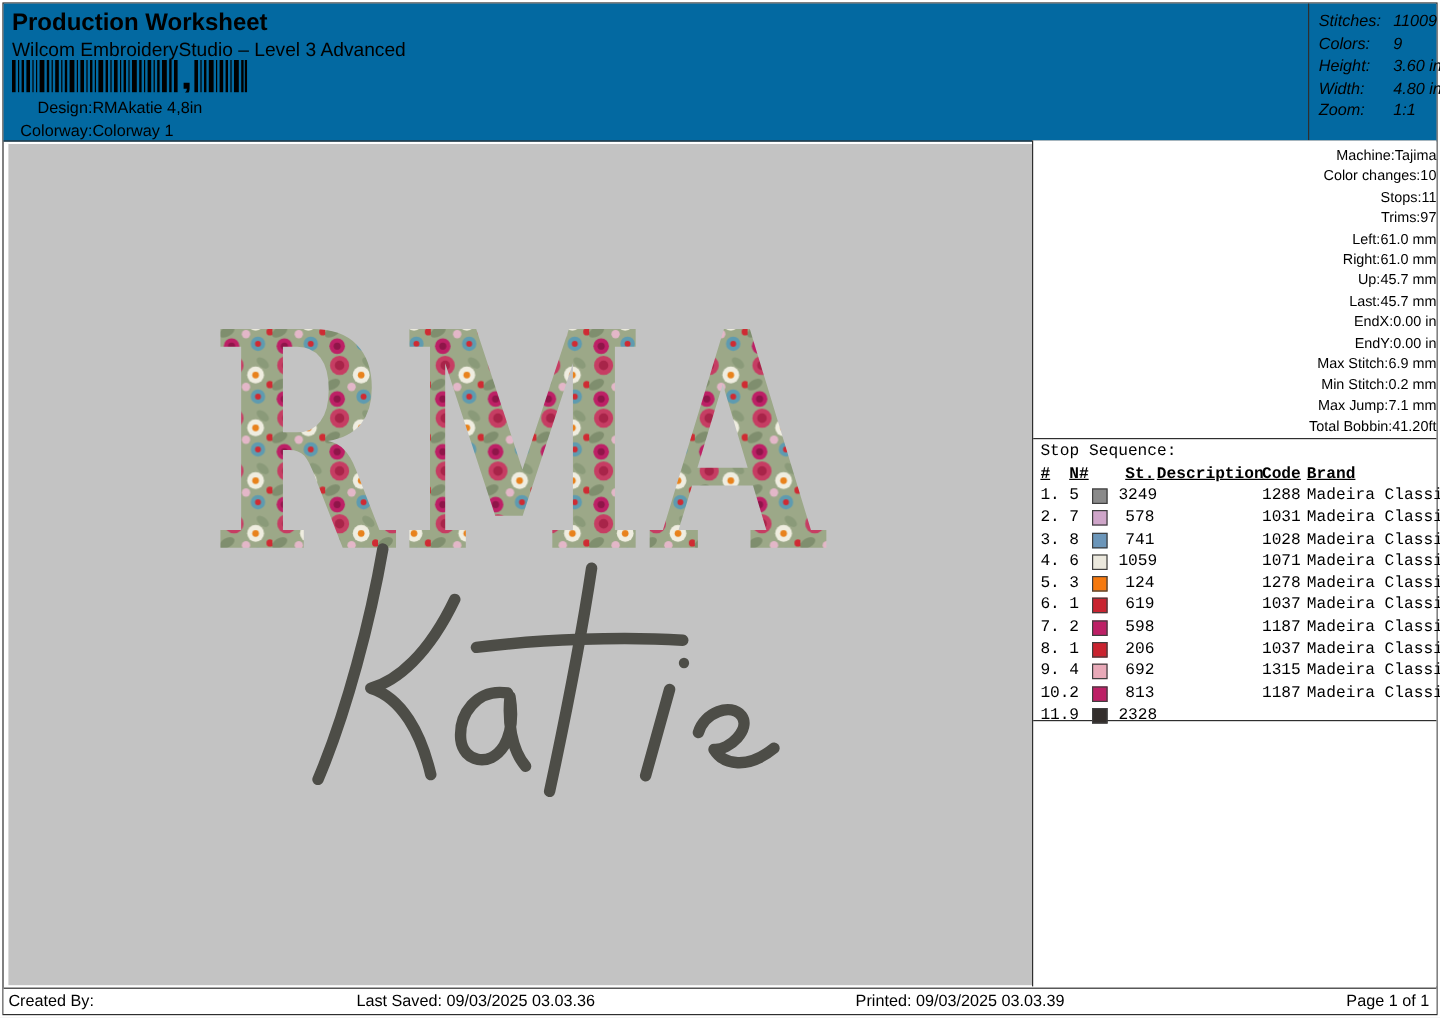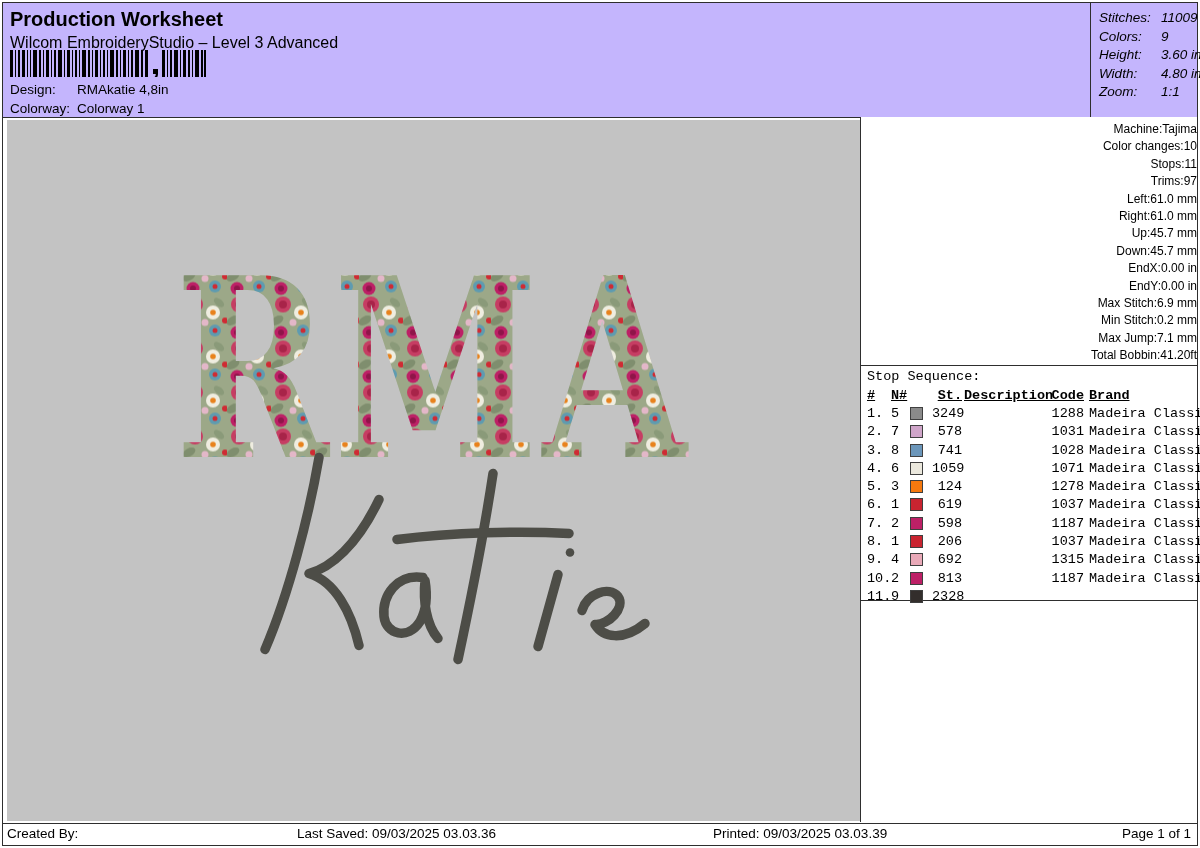--- a/index.html
+++ b/index.html
@@ -1,25 +1,25 @@
 <!DOCTYPE html>
 <html><head>
 <meta charset="utf-8">
 <style>
   html,body{margin:0;padding:0;background:#fff;}
   body{width:1200px;height:848px;position:relative;font-family:"Liberation Sans",sans-serif;color:#000;}
   .page{position:absolute;left:2px;top:2px;width:1194px;height:842px;border:1px solid #2e2e2e;background:#fff;}
 
   
-  .header{position:absolute;left:0;top:0;width:100%;height:114px;border-bottom:1px solid #2e2e2e;background:#c4b5fd;}
+  .header{position:absolute;left:0;top:0;width:100%;height:114px;border-bottom:1px solid #2e2e2e;background:#0369a1;}
   .title{position:absolute;left:7px;top:5px;font-size:20px;font-weight:bold;}
   .subtitle{position:absolute;left:7px;top:31px;font-size:16px;}
   .barcode{position:absolute;left:7px;top:47px;width:196px;height:27px;}
   .meta-row{position:absolute;left:7px;font-size:13.5px;white-space:nowrap;}
-  .meta-row .k{display:inline-block;width:67px;}
+  .meta-row .k{display:inline-block;width:67px;text-align:right;}
   .design-row{top:79px;}
   .colorway-row{top:98px;}
 
   
   .stats-box{position:absolute;left:1087px;top:0;bottom:0;right:0;border-left:1px solid #2e2e2e;padding:7px 0 0 8px;box-sizing:border-box;font-style:italic;}
   .stats-box .kv{height:18.6px;font-size:13.5px;white-space:nowrap;}
   .stats-box .k{display:inline-block;width:62px;}
 
   
   .design-area{position:absolute;left:4px;top:117px;width:853px;height:701px;background:#c3c3c3;overflow:hidden;}
@@ -159,21 +159,21 @@
 
   <div class="right-panel">
     <div class="machine-block">
         <div class="kv"><span class="k">Machine:</span><span class="v">Tajima</span></div>
         <div class="kv"><span class="k">Color changes:</span><span class="v">10</span></div>
         <div class="kv"><span class="k">Stops:</span><span class="v">11</span></div>
         <div class="kv"><span class="k">Trims:</span><span class="v">97</span></div>
         <div class="kv"><span class="k">Left:</span><span class="v">61.0 mm</span></div>
         <div class="kv"><span class="k">Right:</span><span class="v">61.0 mm</span></div>
         <div class="kv"><span class="k">Up:</span><span class="v">45.7 mm</span></div>
-        <div class="kv"><span class="k">Down:</span><span class="v">45.7 mm</span></div>
+        <div class="kv"><span class="k">Last:</span><span class="v">45.7 mm</span></div>
         <div class="kv"><span class="k">EndX:</span><span class="v">0.00 in</span></div>
         <div class="kv"><span class="k">EndY:</span><span class="v">0.00 in</span></div>
         <div class="kv"><span class="k">Max Stitch:</span><span class="v">6.9 mm</span></div>
         <div class="kv"><span class="k">Min Stitch:</span><span class="v">0.2 mm</span></div>
         <div class="kv"><span class="k">Max Jump:</span><span class="v">7.1 mm</span></div>
         <div class="kv"><span class="k">Total Bobbin:</span><span class="v">41.20ft</span></div>
       </div>
     <div class="stop-block">
       <div class="stop-title">Stop Sequence:</div>
       <div class="stop-grid-row hdr">

